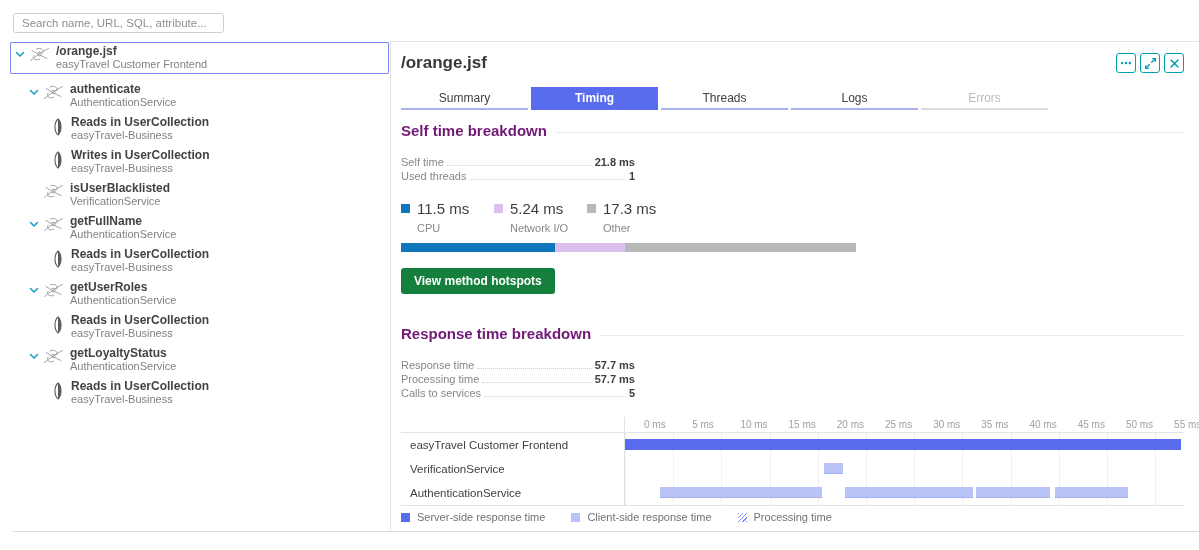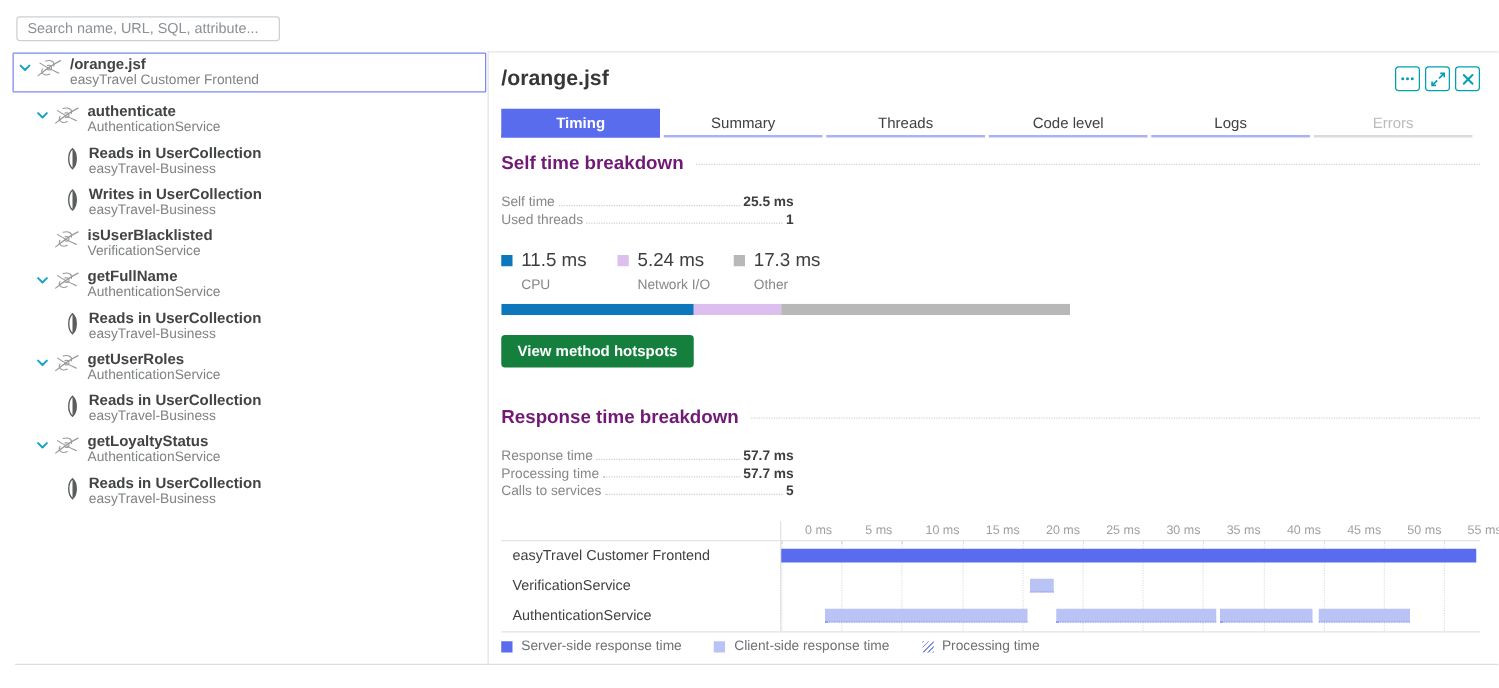--- a/index.html
+++ b/index.html
@@ -321,38 +321,37 @@
               <svg width="11" height="11" viewBox="0 0 11 11" fill="none" stroke="currentColor" stroke-width="1.5" stroke-linecap="round">
                 <path d="M2 2 L9 9"></path>
                 <path d="M9 2 L2 9"></path>
               </svg>
             </span>
           </button>
         </div>
     </div>
 
     <div class="tabs" id="tabs">
+        <button class="tab">Summary</button>
         <button class="tab active">Timing</button>
-        <button class="tab">Summary</button>
         <button class="tab">Threads</button>
-        <button class="tab">Code level</button>
         <button class="tab">Logs</button>
         <button class="tab disabled">Errors</button>
       </div>
 
     <div class="sec-head">
       <span class="txt">Self time breakdown</span>
       <span class="rule"></span>
     </div>
 
     <div class="metrics" id="self-metrics">
         <div class="metric">
     <span class="ml">Self time</span>
     <span class="lead"></span>
-    <span class="mv">25.5 ms</span>
+    <span class="mv">21.8 ms</span>
   </div>
         <div class="metric">
     <span class="ml">Used threads</span>
     <span class="lead"></span>
     <span class="mv">1</span>
   </div>
       </div>
 
     <div class="stl" id="self-legend">
         <div class="stl-item">

